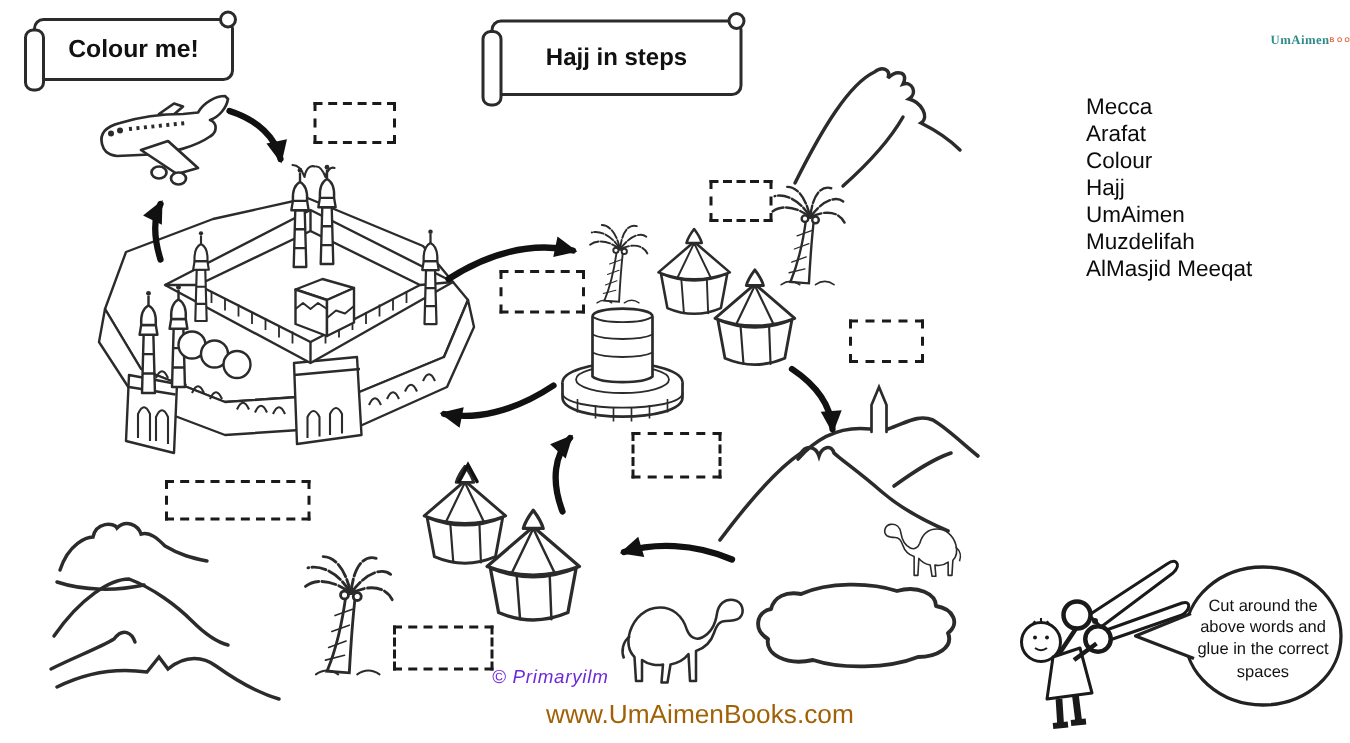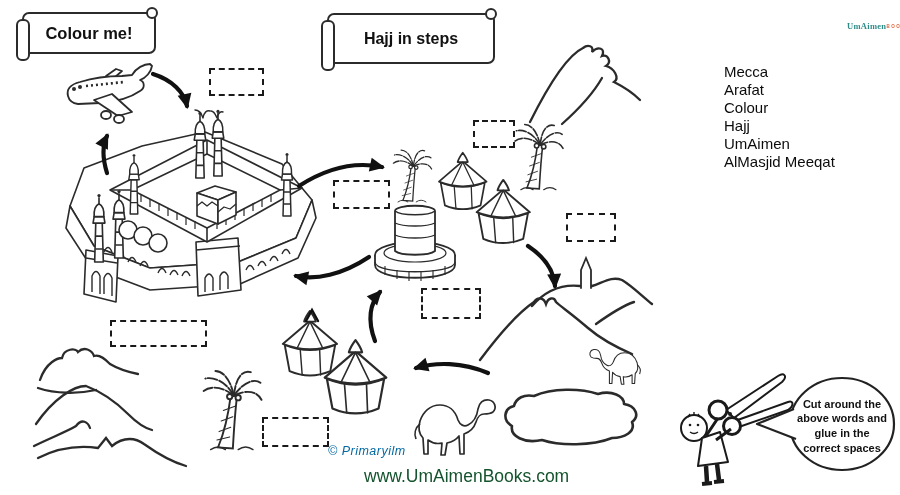--- a/index.html
+++ b/index.html
@@ -20,26 +20,26 @@
   
   .space{position:absolute;border:2.2px dashed #1a1a1a;background:transparent;z-index:2;}
 
   
   .words{position:absolute;left:724px;top:63px;display:flex;flex-direction:column;z-index:3;}
   .word{font-size:15px;line-height:18px;color:#0c0c0c;}
 
   
   .bubble-text{position:absolute;left:797px;top:392px;width:90px;height:68px;z-index:3;
         display:flex;align-items:center;justify-content:center;text-align:center;
-        font-size:11px;font-weight:700;line-height:1.32;color:#111;}
+        font-size:11px;font-weight:400;line-height:1.32;color:#111;}
 
   .credit{position:absolute;left:328px;top:444px;font-size:12.5px;font-style:italic;
-        color:#0369a1;z-index:3;letter-spacing:.5px;}
+        color:#6d28d9;z-index:3;letter-spacing:.5px;}
   .website{position:absolute;left:364px;top:466px;width:200px;text-align:left;
-        font-size:17.5px;color:#14532d;z-index:3;}
+        font-size:17.5px;color:#a16207;z-index:3;}
 
   
   .logo{position:absolute;left:847px;top:3px;width:48px;height:47px;z-index:3;
         display:flex;flex-direction:row;align-items:center;}
   .logo-name{font-family:"Liberation Serif",serif;font-weight:bold;font-size:8.5px;
         color:#2e8b88;line-height:9px;letter-spacing:.3px;}
   .logo-sub{font-size:4.5px;color:#e0673f;letter-spacing:1.6px;line-height:6px;font-weight:bold;}
 </style>
 </head>
 <body>
@@ -268,20 +268,21 @@
   <div class="space" style="left:421px;top:288px;width:56px;height:27px"></div>
   <div class="space" style="left:110px;top:320px;width:93px;height:23px"></div>
   <div class="space" style="left:262px;top:417px;width:63px;height:26px"></div>
 
   <div class="words">
     <div class="word">Mecca</div>
     <div class="word">Arafat</div>
     <div class="word">Colour</div>
     <div class="word">Hajj</div>
     <div class="word">UmAimen</div>
+    <div class="word">Muzdelifah</div>
     <div class="word">AlMasjid Meeqat</div>
   </div>
 
   <div class="bubble-text">Cut around the above words and glue in the correct spaces</div>
 
   <div class="credit">© Primaryilm</div>
 
   <div class="website">www.UmAimenBooks.com</div>
 
 </div>

